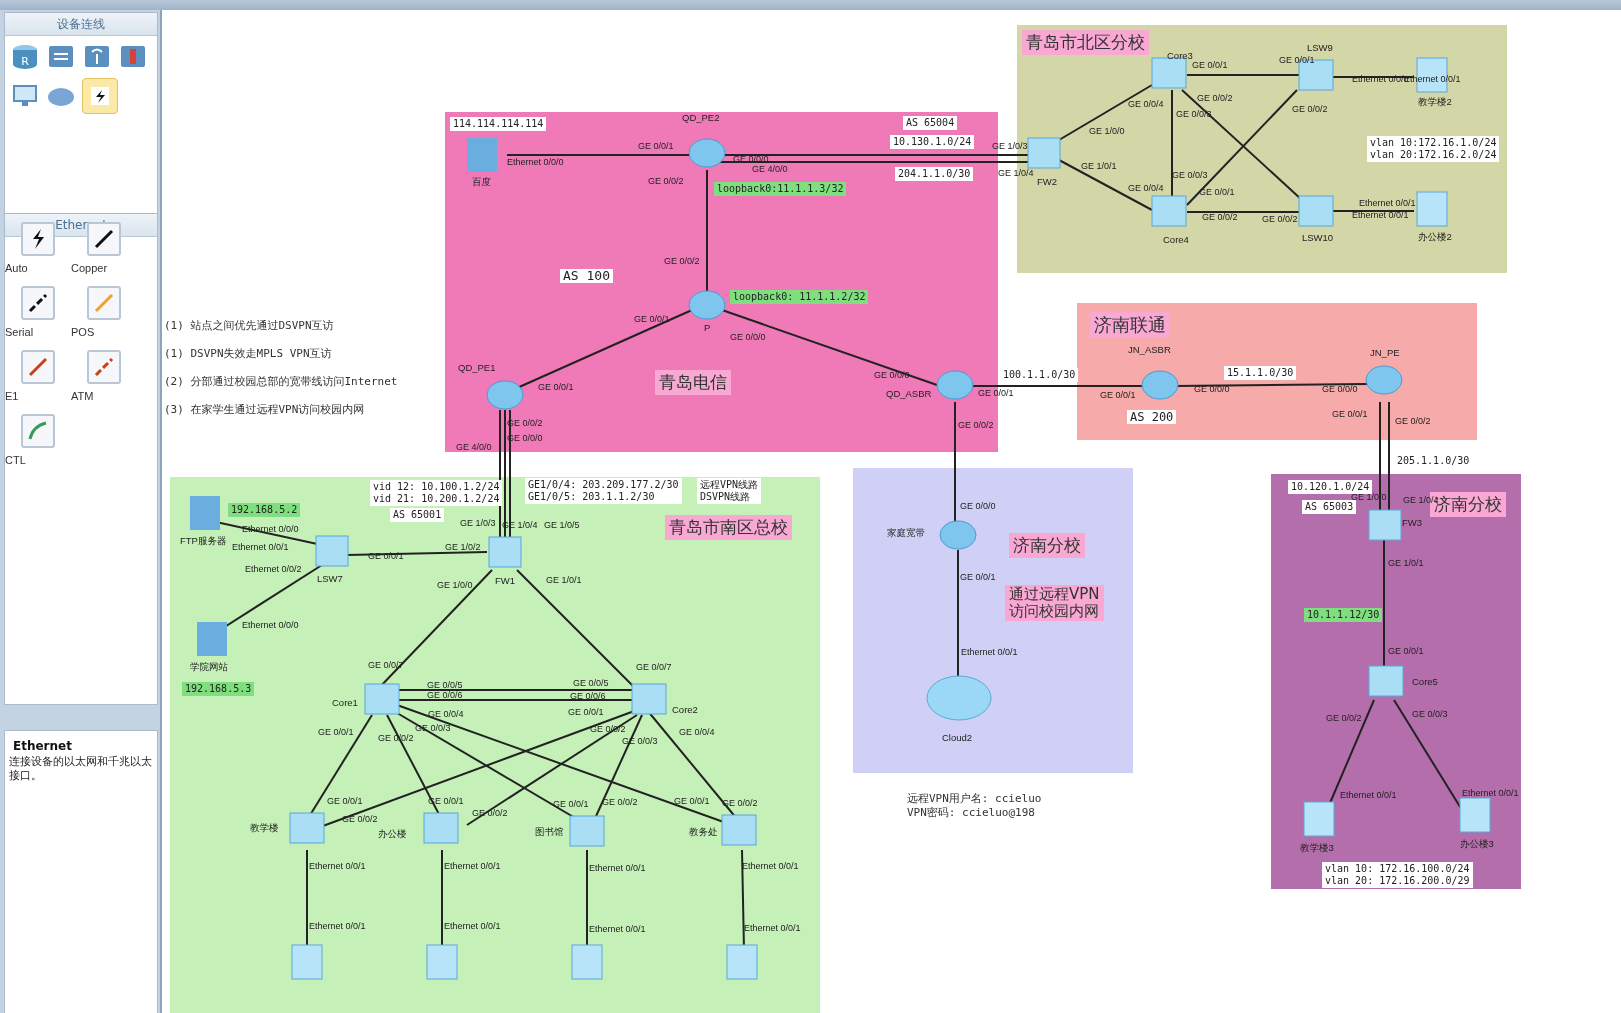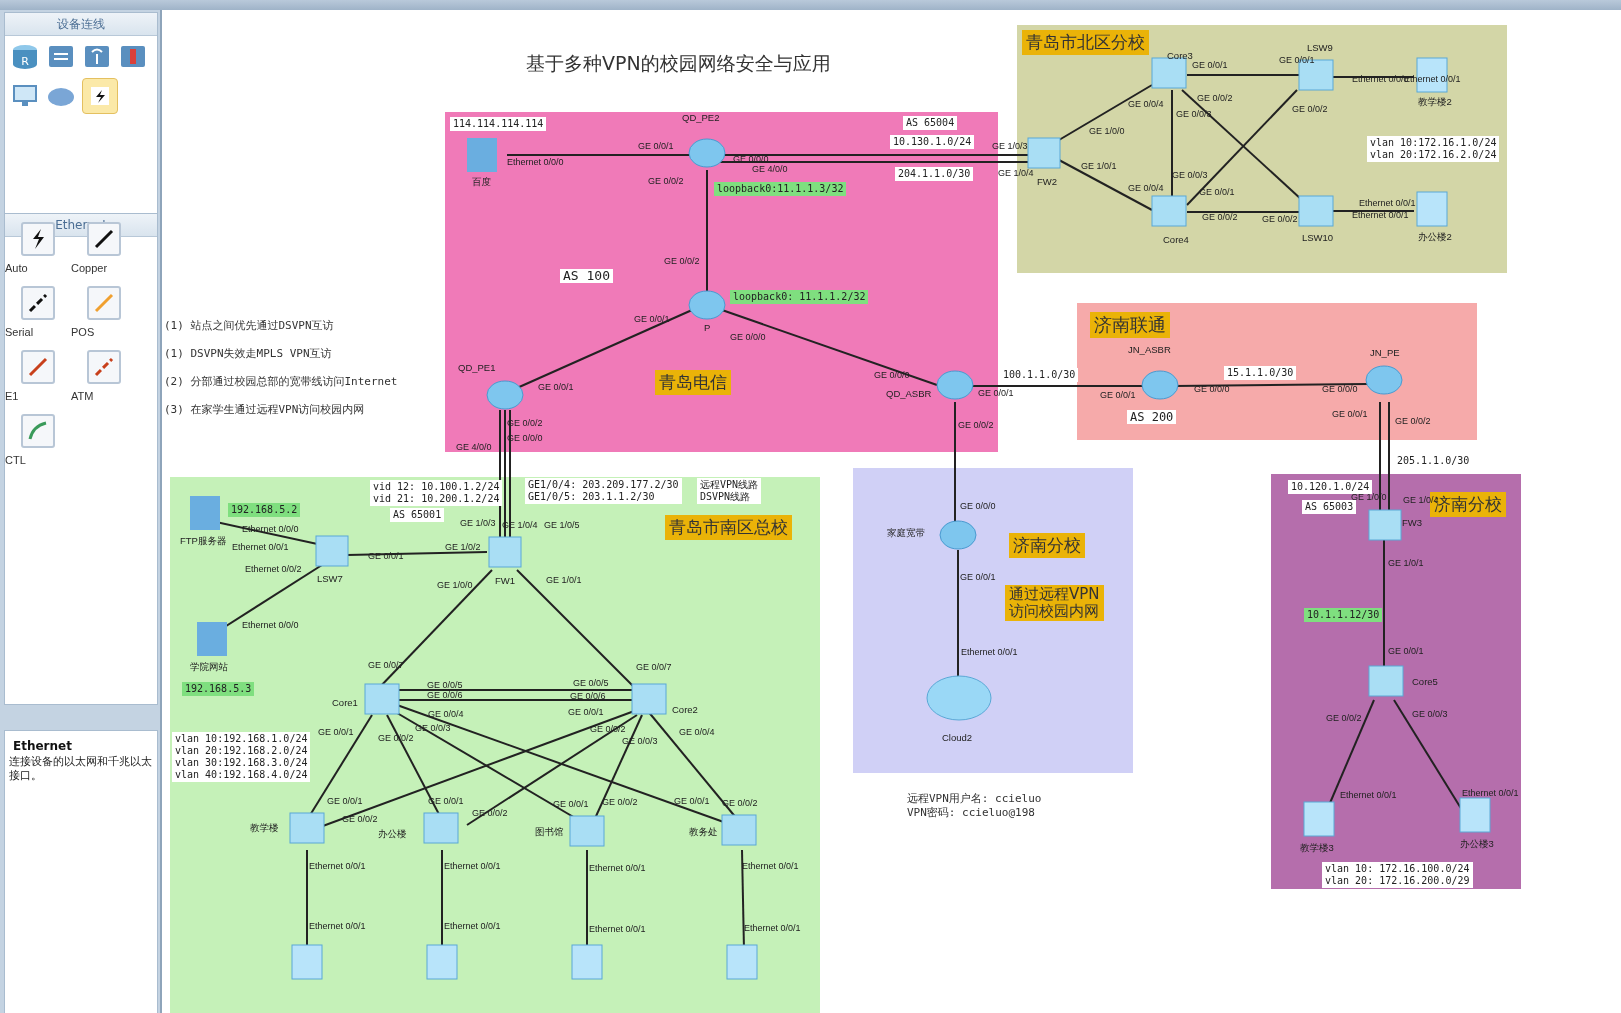--- a/index.html
+++ b/index.html
@@ -14,21 +14,21 @@
   .cable .box{width:30px;height:30px;margin:0 auto;border:2px solid #b8c6d6;border-radius:3px;background:#f5f7fa;position:relative;}
   .cable .lbl{font-size:11px;color:#333;margin-top:6px;}
   .tip{position:absolute;left:4px;top:720px;width:152px;height:293px;background:#fff;border:1px solid #a9bccf;}
   .tip .t1{font-weight:bold;font-size:12px;margin:8px 0 0 8px;color:#111;}
   .tip .t2{font-size:11px;margin:2px 4px;color:#222;line-height:14px;}
   .canvas{position:absolute;left:160px;top:10px;width:1461px;height:1003px;background:#fff;border-left:2px solid #8ea4ba;}
   .region{position:absolute;}
   .lbl{position:absolute;font-size:9px;color:#222;white-space:nowrap;font-family:"Liberation Sans",sans-serif;}
   .mono{position:absolute;font-family:"DejaVu Sans Mono",monospace;font-size:10px;background:#fff;padding:1px 3px;white-space:pre;color:#222;line-height:12px;}
   .green{background:#7fdf7f;}
-  .big{position:absolute;background:#eab308;font-size:17px;padding:1px 4px;color:#333;white-space:nowrap;}
+  .big{position:absolute;background:#f9a8d4;font-size:17px;padding:1px 4px;color:#333;white-space:nowrap;}
   .note{position:absolute;font-family:"DejaVu Sans Mono",monospace;font-size:11px;color:#333;white-space:nowrap;}
   svg.links{position:absolute;left:0;top:0;}
   .devname{position:absolute;font-size:9.5px;color:#222;white-space:nowrap;font-family:"Liberation Sans",sans-serif;}
 </style>
 </head>
 <body>
 
 <div class="topbar"></div>
 
 <div class="sidebar">
@@ -220,21 +220,20 @@
       </g>
       <g fill="#6aaee0">
         <rect x="305" y="128" width="30" height="34"></rect>
         <rect x="28" y="486" width="30" height="34"></rect>
         <rect x="35" y="612" width="30" height="34"></rect>
       </g>
       <ellipse cx="797" cy="688" rx="32" ry="22" fill="#9ad8f6" stroke="#5aa8d6"></ellipse>
     </g>
   </svg>
 
-  <div class="big" style="left:360px;top:40px;font-size:19px;background:transparent">基于多种VPN的校园网络安全与应用</div>
 
   <div class="note" style="left:2px;top:308px">(1) 站点之间优先通过DSVPN互访</div>
   <div class="note" style="left:2px;top:336px">(1) DSVPN失效走MPLS VPN互访</div>
   <div class="note" style="left:2px;top:364px">(2) 分部通过校园总部的宽带线访问Internet</div>
   <div class="note" style="left:2px;top:392px">(3) 在家学生通过远程VPN访问校园内网</div>
 
   <div class="big" style="left:493px;top:360px">青岛电信</div>
   <div class="mono" style="left:398px;top:259px;font-size:13px">AS 100</div>
   <div class="big" style="left:860px;top:20px">青岛市北区分校</div>
   <div class="big" style="left:928px;top:302px;font-size:18px">济南联通</div>
@@ -263,24 +262,20 @@
 vlan 20: 172.16.200.0/29</div>
   <div class="mono" style="left:208px;top:470px">vid 12: 10.100.1.2/24
 vid 21: 10.200.1.2/24</div>
   <div class="mono" style="left:228px;top:498px">AS 65001</div>
   <div class="mono" style="left:363px;top:468px">GE1/0/4: 203.209.177.2/30
 GE1/0/5: 203.1.1.2/30</div>
   <div class="mono" style="left:535px;top:468px">远程VPN线路
 DSVPN线路</div>
   <div class="mono green" style="left:66px;top:493px">192.168.5.2</div>
   <div class="mono green" style="left:20px;top:672px">192.168.5.3</div>
-  <div class="mono" style="left:10px;top:722px">vlan 10:192.168.1.0/24
-vlan 20:192.168.2.0/24
-vlan 30:192.168.3.0/24
-vlan 40:192.168.4.0/24</div>
   <div class="note" style="left:745px;top:782px;font-size:11px;white-space:pre;line-height:14px">远程VPN用户名: ccieluo
 VPN密码: ccieluo@198</div>
 
   <div class="devname" style="left:520px;top:102px">QD_PE2</div>
   <div class="devname" style="left:542px;top:312px">P</div>
   <div class="devname" style="left:296px;top:352px">QD_PE1</div>
   <div class="devname" style="left:724px;top:378px">QD_ASBR</div>
   <div class="devname" style="left:310px;top:166px">百度</div>
   <div class="devname" style="left:966px;top:334px">JN_ASBR</div>
   <div class="devname" style="left:1208px;top:337px">JN_PE</div>

